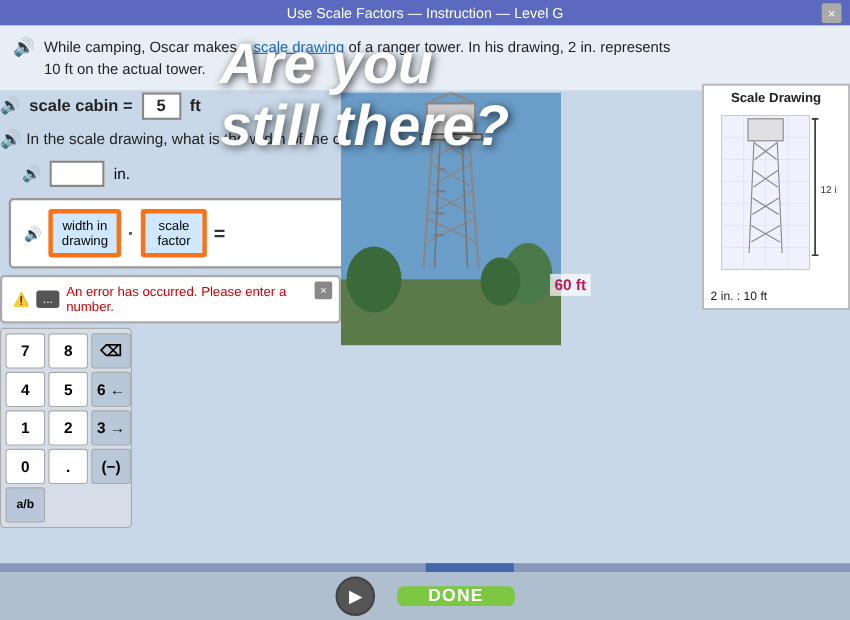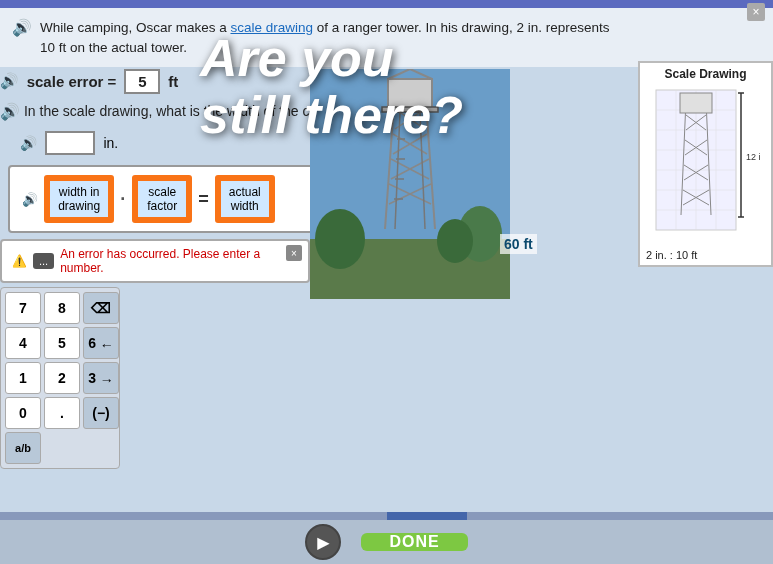--- a/index.html
+++ b/index.html
@@ -122,21 +122,21 @@
       display: flex;
       align-items: center;
       gap: 6px;
       font-size: 13px;
       width: 320px;
       margin-left: 8px;
     }
 
     .formula-cell {
       background: #d0e8ff;
-      border: 6px solid #f97316;
+      border: 4px solid #f97316;
       border-radius: 3px;
       padding: 4px 8px;
       text-align: center;
       font-size: 12px;
       min-width: 60px;
     }
 
     .formula-dot {
       font-size: 18px;
       font-weight: bold;
@@ -229,21 +229,21 @@
       height: 230px;
     }
 
     
     #sixty-ft {
       position: absolute;
       left: 500px;
       top: 165px;
       font-size: 14px;
       font-weight: bold;
-      color: #0c4a6e;
+      color: #be185d;
       background: rgba(255,255,255,0.7);
       padding: 2px 4px;
     }
 
     
     #scale-diagram {
       position: absolute;
       right: 0px;
       top: -8px;
       width: 135px;
@@ -357,39 +357,40 @@
     .row-with-speaker {
       display: flex;
       align-items: flex-start;
       gap: 4px;
     }
   </style>
 </head>
 <body>
 
 <div id="title-bar">
+  <span>Use Scale Factors — Instruction — Level G</span>
   <button id="close-btn">×</button>
 </div>
 
 <div id="main">
   <div class="row-with-speaker">
     <span id="speaker-icon">🔊</span>
     <span id="problem-text">
       While camping, Oscar makes a <span id="scale-drawing-link">scale drawing</span> of a ranger tower. In his drawing, 2 in. represents<br>10 ft on the actual tower.
     </span>
   </div>
 </div>
 
 <div id="content-row">
 
   <div id="left-panel">
 
     <div id="scale-factor-row">
       <span>🔊</span>
-      <span>scale error  =</span>
+      <span>scale cabin  =</span>
       <span id="scale-factor-value">5</span>
       <span>ft</span>
     </div>
 
     <div class="row-with-speaker" style="margin-bottom:4px;">
       <span>🔊</span>
       <div id="question-text">In the scale drawing, what is the width of the cabin?</div>
     </div>
 
     <div id="answer-row">
@@ -403,24 +404,20 @@
       <div class="formula-cell">
         <span>width in</span><br>
         <span>drawing</span>
       </div>
       <span class="formula-dot">·</span>
       <div class="formula-cell">
         <span>scale</span><br>
         <span>factor</span>
       </div>
       <span class="formula-equals">=</span>
-      <div class="formula-cell">
-        <span>actual</span><br>
-        <span>width</span>
-      </div>
     </div>
 
     <div id="error-popup">
       <span>⚠️</span>
       <button id="error-dots">...</button>
       <button id="error-close">×</button>
       <span>An error has occurred. Please enter a number.</span>
     </div>
 
     <div id="numpad">

